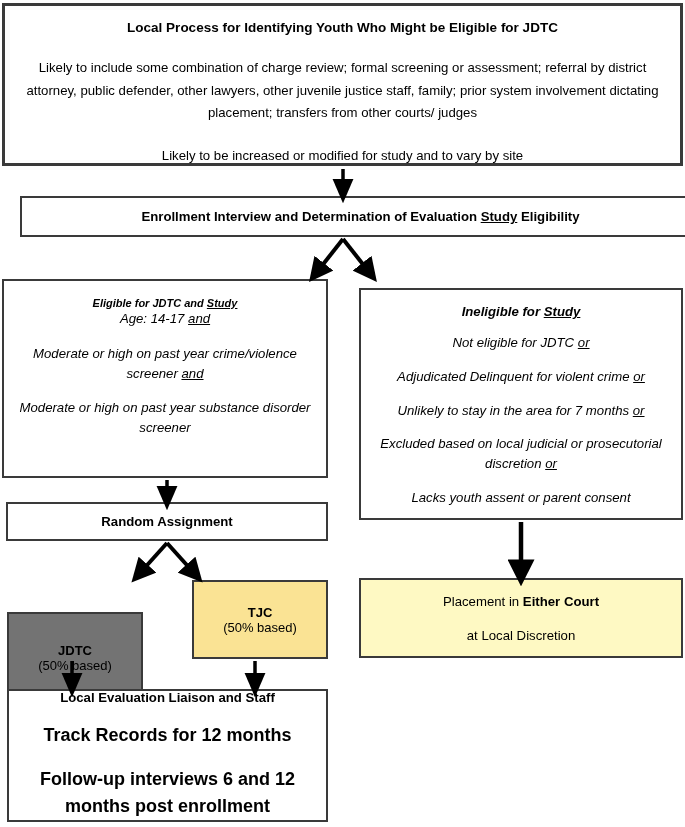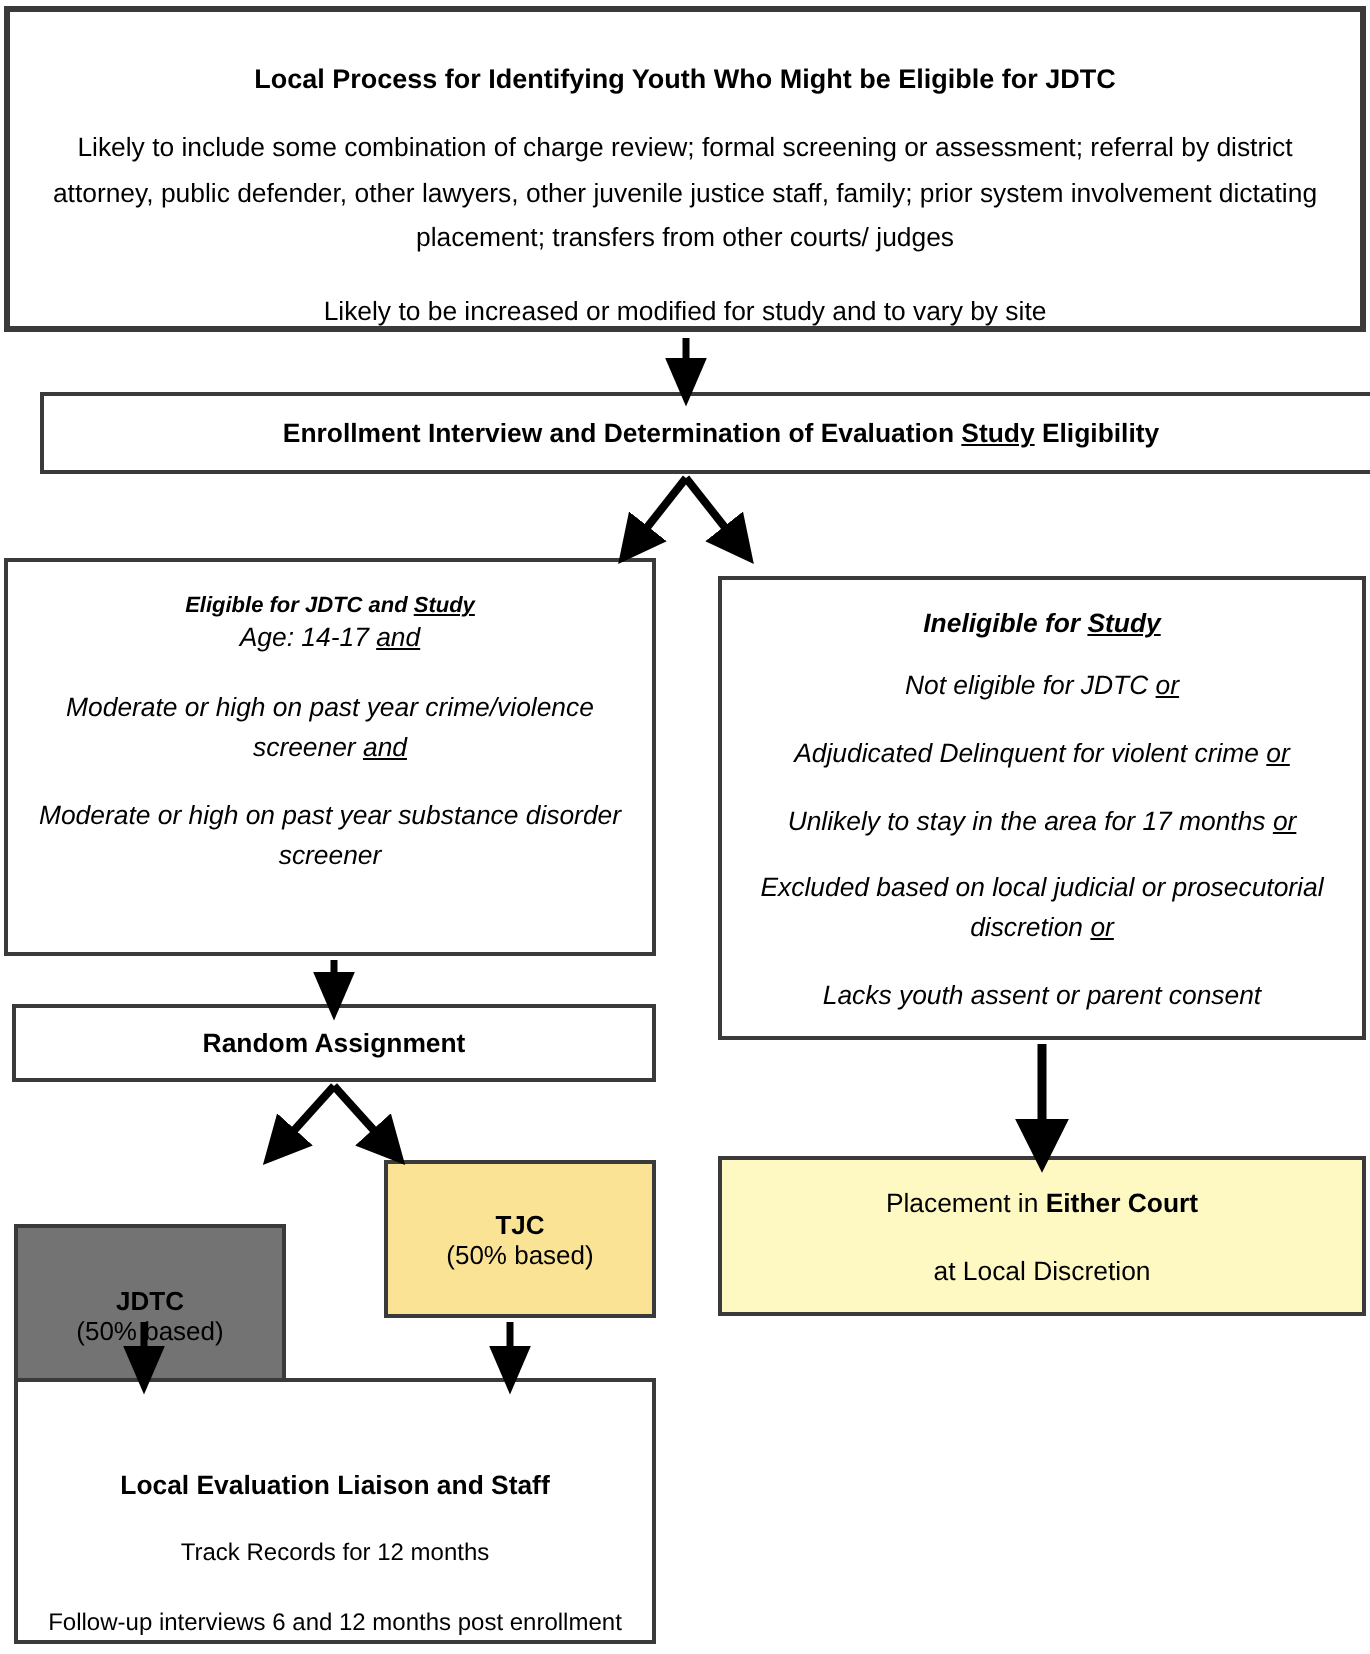--- a/index.html
+++ b/index.html
@@ -45,21 +45,21 @@
   .ital-hdr {
     font-style: italic;
     font-weight: bold;
   }
   u { text-decoration: underline; }
 
   
   #box-local-process {
     left: 2px; top: 3px; width: 681px; height: 163px;
     border-width: 3px;
-    justify-content: flex-end;
+    justify-content: space-between;
     padding-top: 14px;
   }
   #box-local-process .hdr { font-size: 13.5px; margin-bottom: 16px; }
   #box-local-process .body { font-size: 13.2px; line-height: 1.72; padding: 0 18px; }
   #box-local-process .last { font-size: 13.2px; margin-top: 17px; }
 
   #box-enrollment {
     left: 20px; top: 196px; width: 681px; height: 41px;
   }
   #box-enrollment .hdr { font-size: 13.2px; }
@@ -104,21 +104,21 @@
   }
   #box-placement .ln1 { font-size: 13.2px; margin-bottom: 19px; }
   #box-placement .ln2 { font-size: 13.2px; }
 
   #box-liaison {
     left: 7px; top: 689px; width: 321px; height: 133px;
     justify-content: flex-end;
     padding-top: 16px;
   }
   #box-liaison .hdr { font-size: 13.2px; margin-bottom: 17px; }
-  #box-liaison .ln { font-size: 12px; margin-bottom: 17px; line-height: 1.5; }
+  #box-liaison .ln { font-size: 18px; margin-bottom: 17px; line-height: 1.5; font-weight: bold; }
   #box-liaison .ln.last { margin-bottom: 0; }
 
   svg.arrows {
     position: absolute;
     left: 0; top: 0;
     width: 685px; height: 827px;
     pointer-events: none;
   }
 </style>
 </head>
@@ -140,21 +140,21 @@
     <p class="ital-hdr"><span>Eligible for JDTC and </span><u>Study</u></p>
     <p class="ital ln"><span>Age: 14-17 </span><u>and</u></p>
     <p class="ital ln"><span>Moderate or high on past year crime/violence screener </span><u>and</u></p>
     <p class="ital ln last"><span>Moderate or high on past year substance disorder screener</span></p>
   </div>
 
   <div class="box" id="box-ineligible">
     <p class="ital-hdr"><span>Ineligible for </span><u>Study</u></p>
     <p class="ital ln"><span>Not eligible for JDTC </span><u>or</u></p>
     <p class="ital ln"><span>Adjudicated Delinquent for violent crime </span><u>or</u></p>
-    <p class="ital ln"><span>Unlikely to stay in the area for 17 months </span><u>or</u></p>
+    <p class="ital ln"><span>Unlikely to stay in the area for 7 months </span><u>or</u></p>
     <p class="ital ln"><span>Excluded based on local judicial or prosecutorial discretion </span><u>or</u></p>
     <p class="ital ln last"><span>Lacks youth assent or parent consent</span></p>
   </div>
 
   <div class="box" id="box-random">
     <p class="hdr">Random Assignment</p>
   </div>
 
   <div class="box" id="box-jdtc">
     <p class="arm-title">JDTC</p>

